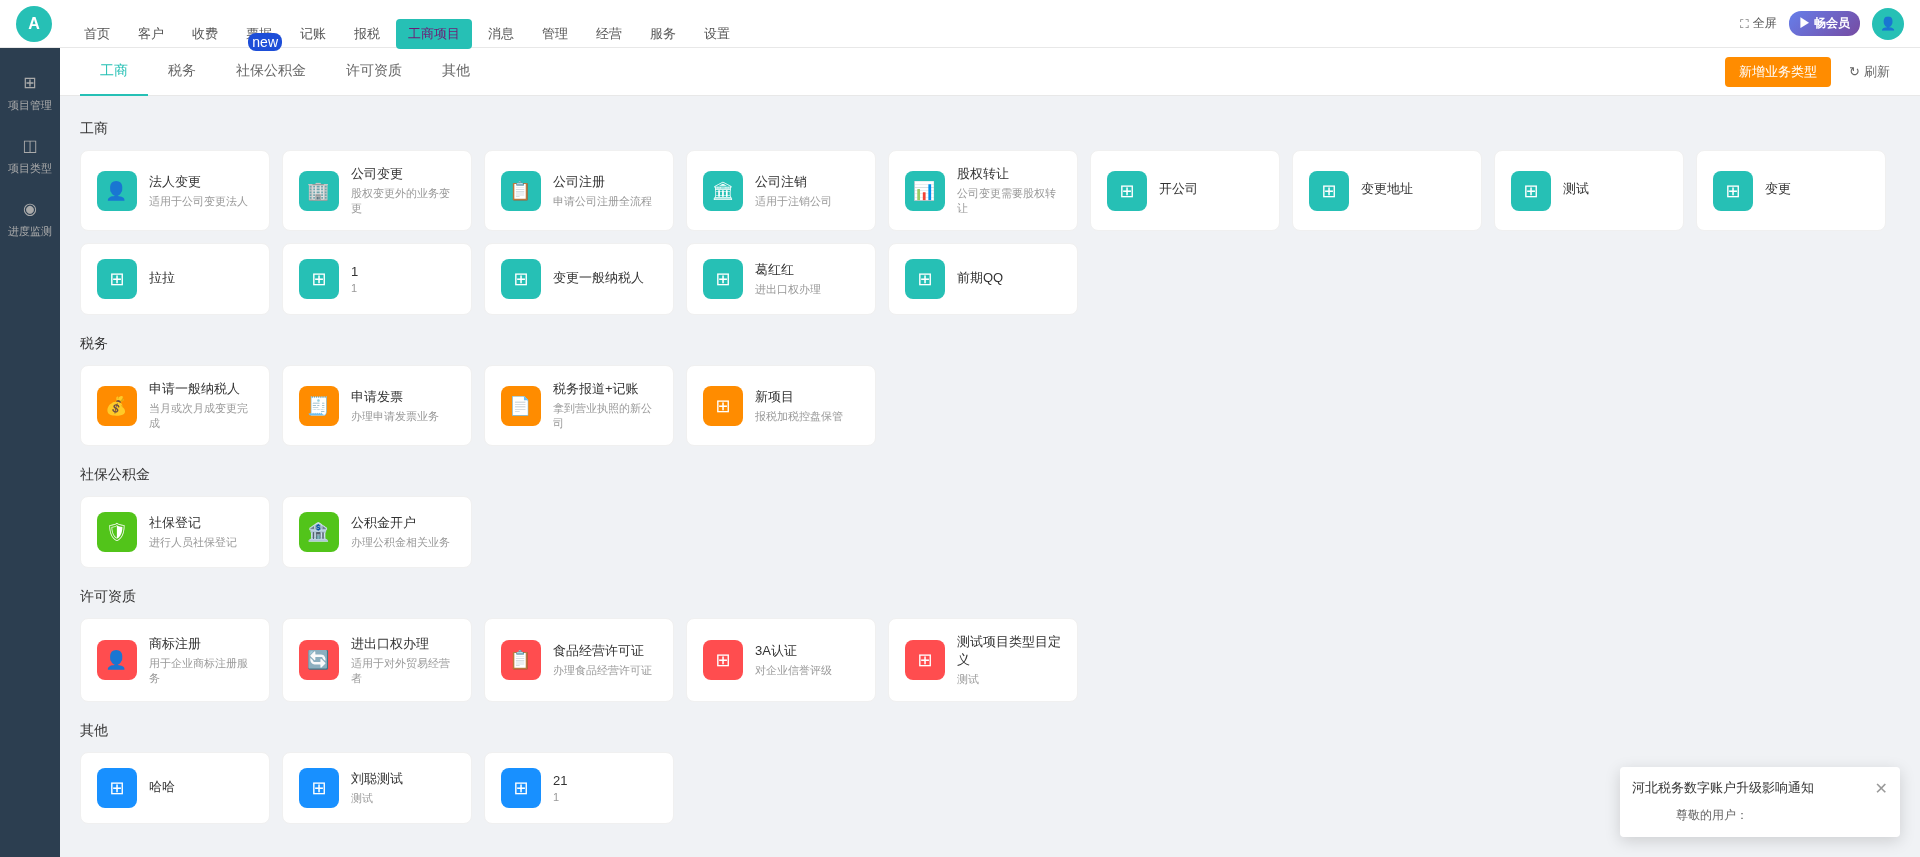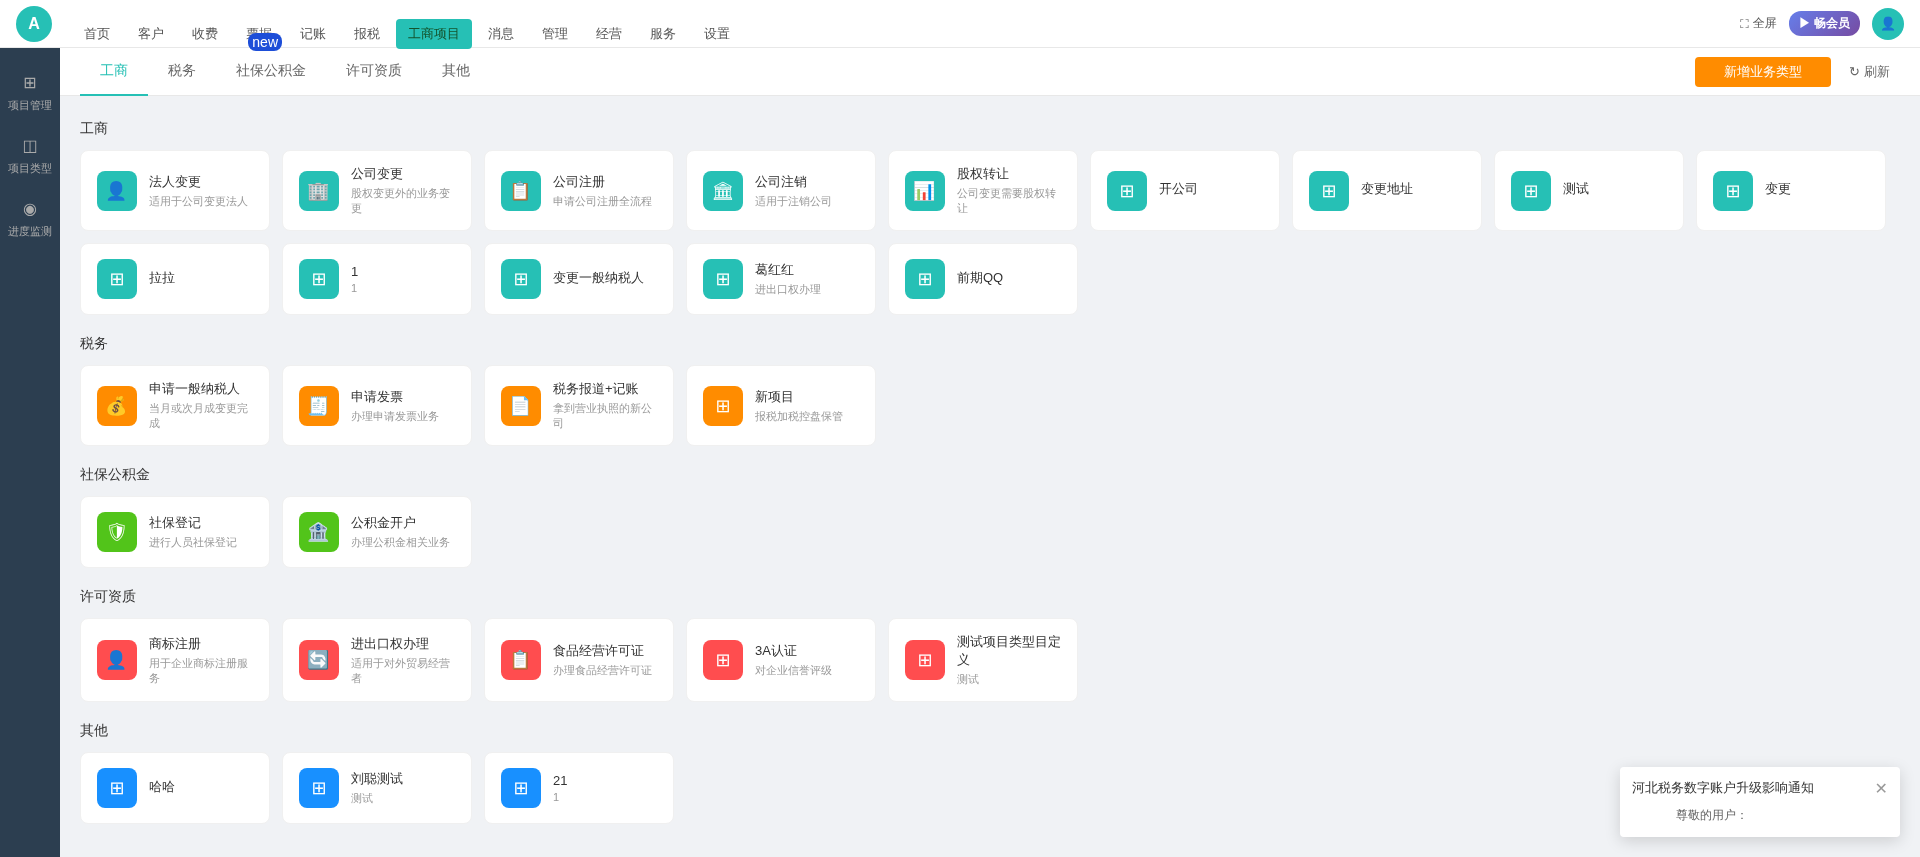--- a/index.html
+++ b/index.html
@@ -31,21 +31,21 @@
     .nav-item {
       padding: 6px 12px;
       cursor: pointer;
       border-radius: 4px;
       font-size: 13px;
       color: #555;
       position: relative;
     }
     .nav-item.active {
       background: #26c0b5;
-      color: #14532d;
+      color: #701a75;
       border-radius: 4px;
     }
     .nav-badge {
       background: #1d4ed8;
       color: white;
       font-size: 14px;
       padding: 1px 4px;
       border-radius: 8px;
       position: absolute;
       top: 14px; right: 2px;
@@ -130,21 +130,21 @@
     .tab.active {
       color: #26c0b5;
       border-bottom: 2px solid #26c0b5;
     }
     .tabs-actions {
       display: flex; align-items: center; gap: 8px;
     }
     .btn-new-type {
       background: #ff8c00;
       color: white;
-      padding: 6px 29px;
+      padding: 6px 14px;
       border-radius: 4px;
       font-size: 13px;
       cursor: pointer;
       border: none;
     }
     .btn-refresh {
       display: flex; align-items: center; gap: 4px;
       font-size: 13px; color: #666; cursor: pointer;
       padding: 6px 10px;
     }

